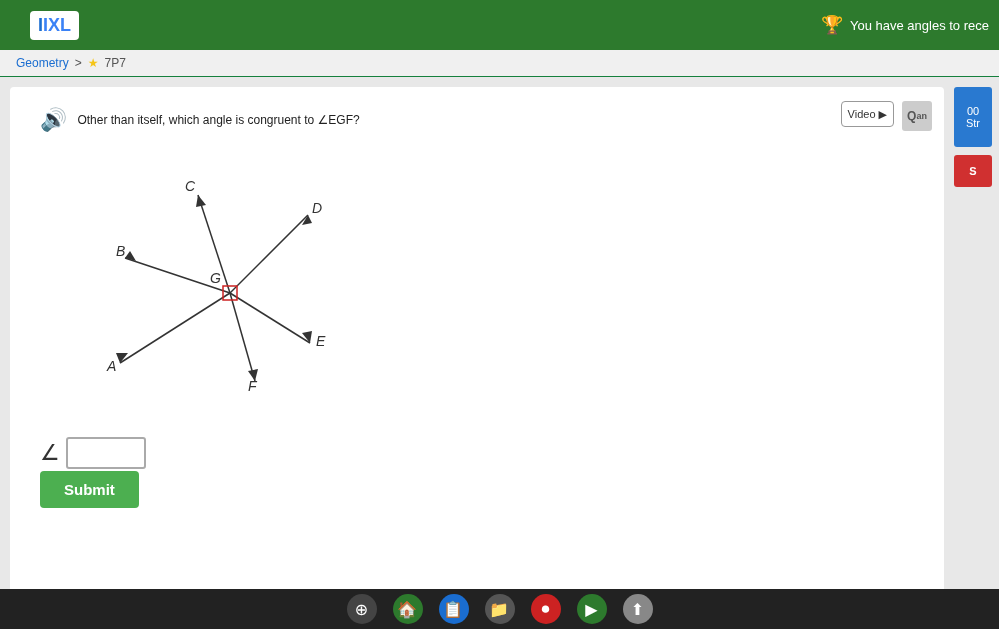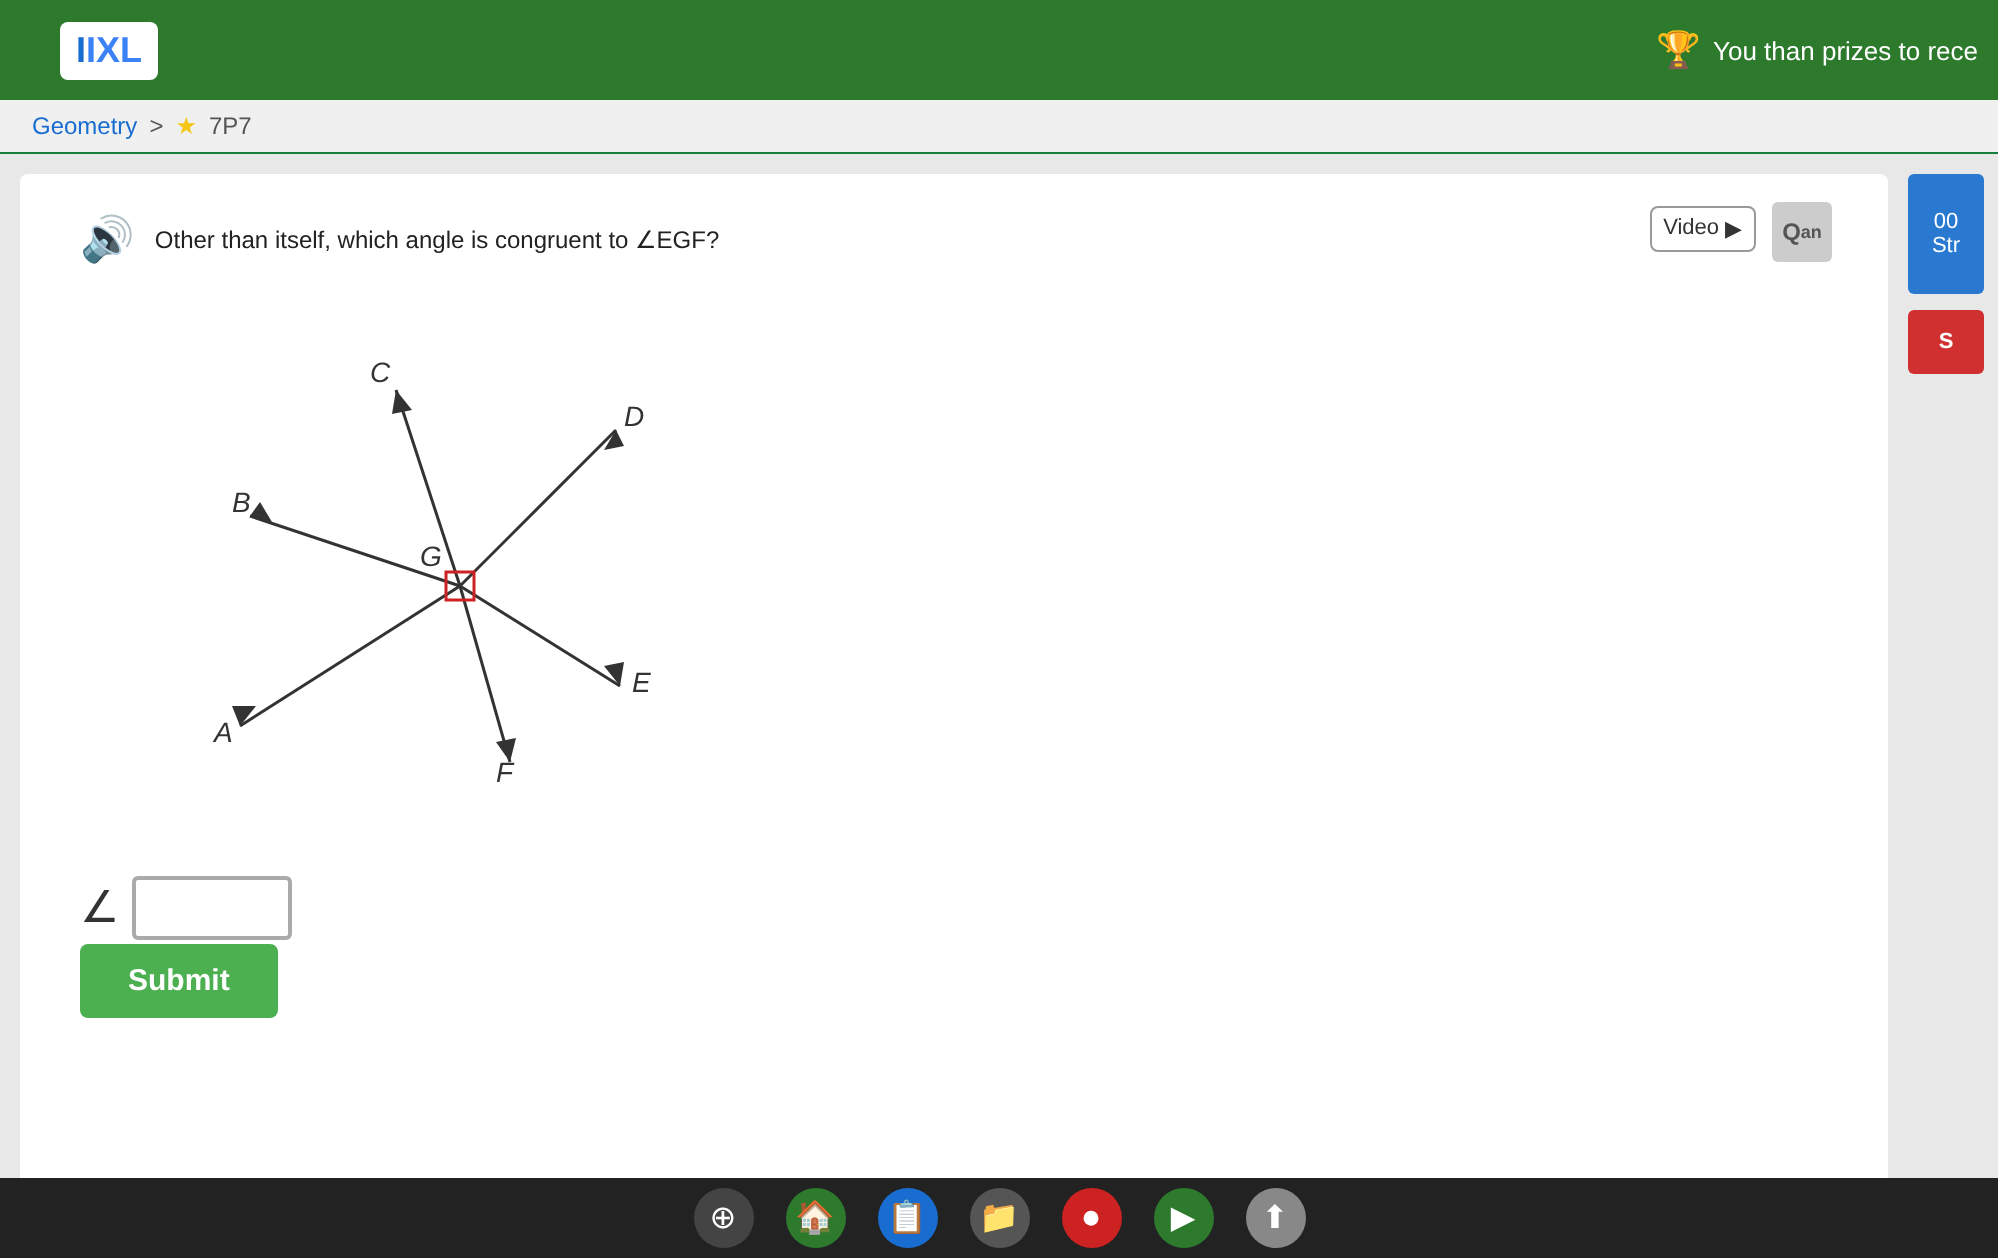--- a/index.html
+++ b/index.html
@@ -184,37 +184,36 @@
     
     .diagram-container {
       margin-top: 10px;
       margin-left: 20px;
     }
 
     
     .top-right-controls {
       position: absolute;
       top: 14px;
-      right: 28px;
-      display: flex;
-      align-items: center;
+      right: 12px;
+      display: flex;
       gap: 8px;
     }
   </style>
 </head>
 <body>
 
 <div class="header">
   <div class="logo-box">
     <span class="logo-i">I</span>
     <span class="logo-xl">IXL</span>
   </div>
   <div class="header-right">
     <span class="trophy-icon">🏆</span>
-    <span>You than prizes to rece</span>
+    <span>You have angles to rece</span>
   </div>
 </div>
 
 <div class="breadcrumb">
   <a href="#">Geometry</a>
   <span>&gt;</span>
   <span class="star-icon">★</span>
   <span>7P7</span>
 </div>
 

